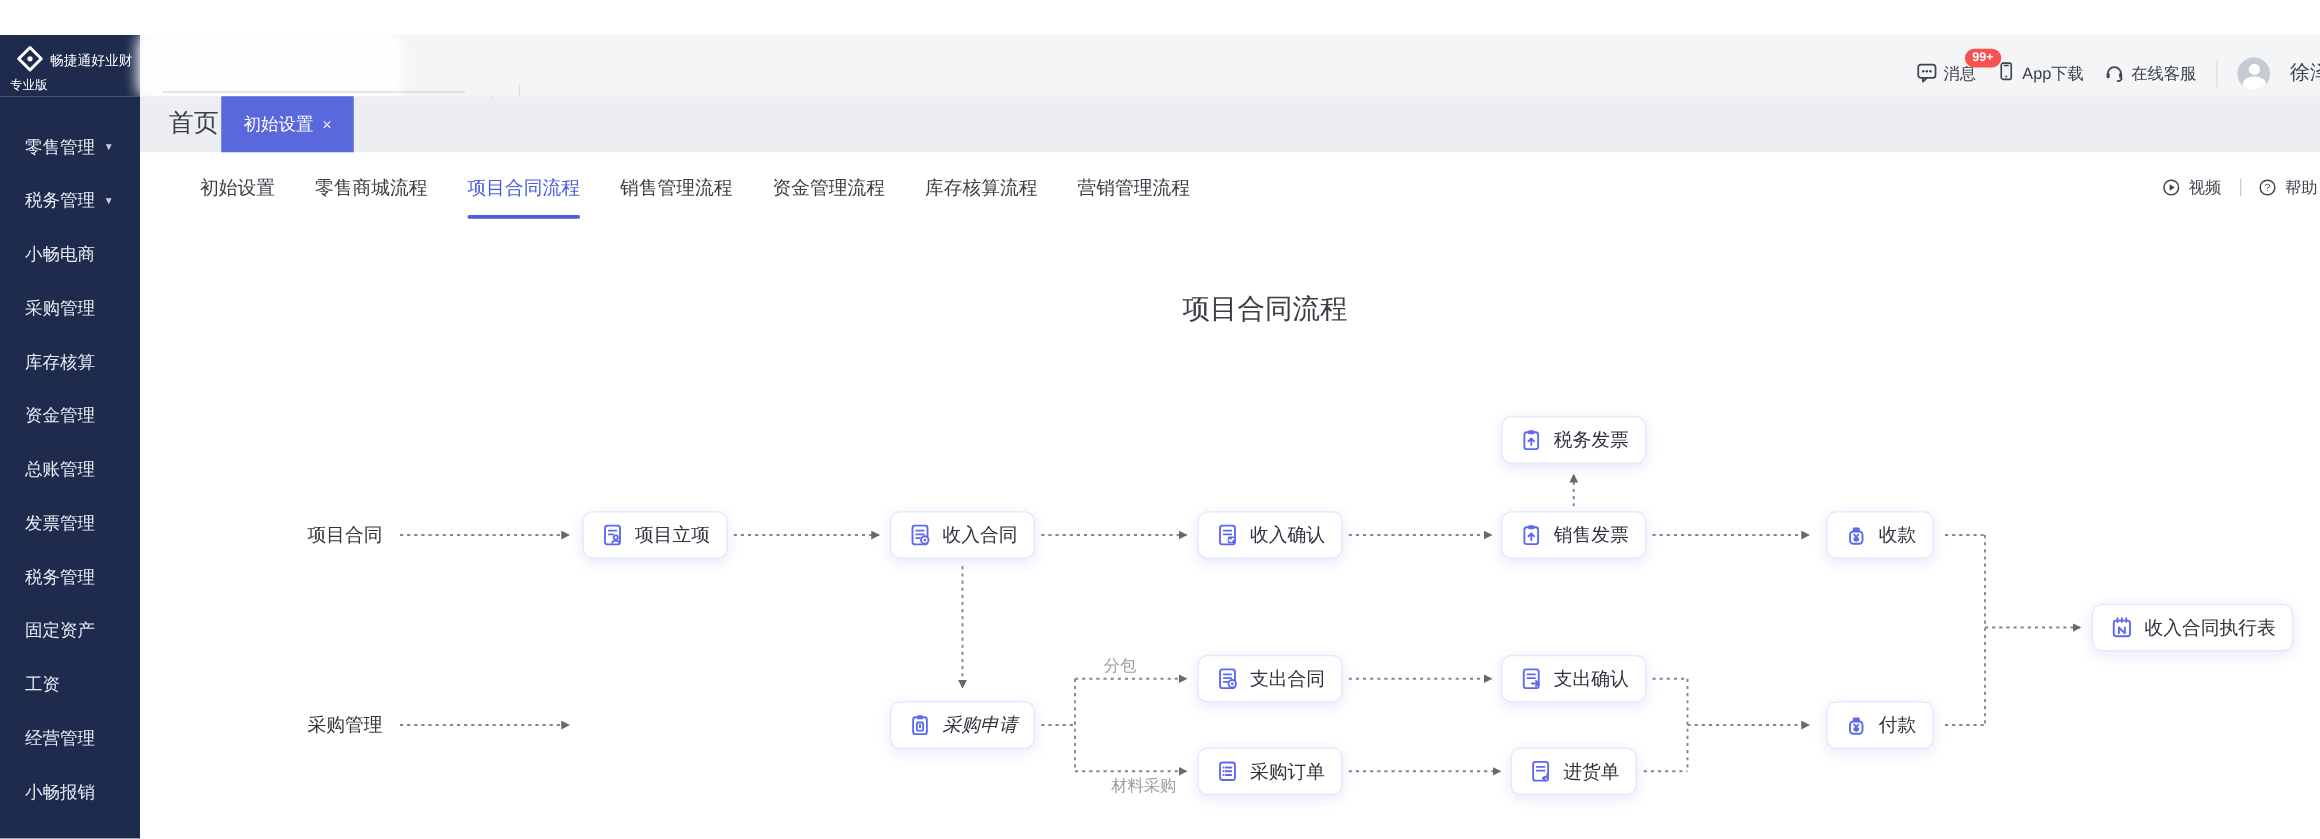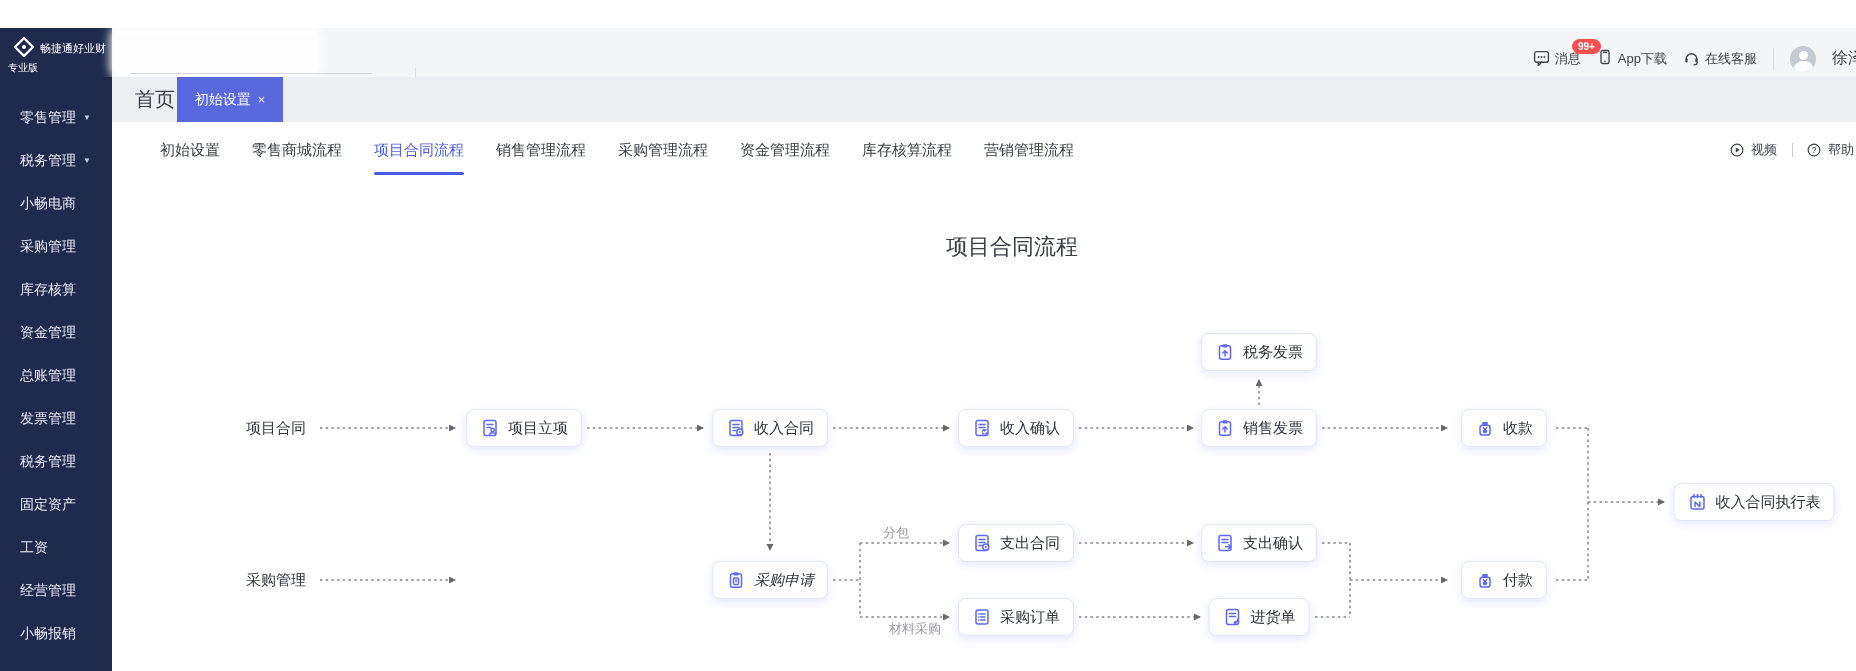--- a/index.html
+++ b/index.html
@@ -204,21 +204,20 @@
           <span>小畅报销</span>
         </div>
     </div>
   </div>
 
   <div class="navbar">
     <div class="nav-tab">初始设置</div>
     <div class="nav-tab">零售商城流程</div>
     <div class="nav-tab active">项目合同流程</div>
     <div class="nav-tab">销售管理流程</div>
-    <div class="nav-tab">采购管理流程</div>
     <div class="nav-tab">资金管理流程</div>
     <div class="nav-tab">库存核算流程</div>
     <div class="nav-tab">营销管理流程</div>
     <div class="nav-right">
       <span style="display:flex;">
         <svg width="16" height="16" viewBox="0 0 18 18">
             <circle cx="9" cy="9" r="6.6" stroke="#3f434b" stroke-width="1.3" fill="none"></circle>
             <path d="M7.6 6.1 L12.1 9 L7.6 11.9 Z" fill="#3f434b"></path>
           </svg>
       </span>

